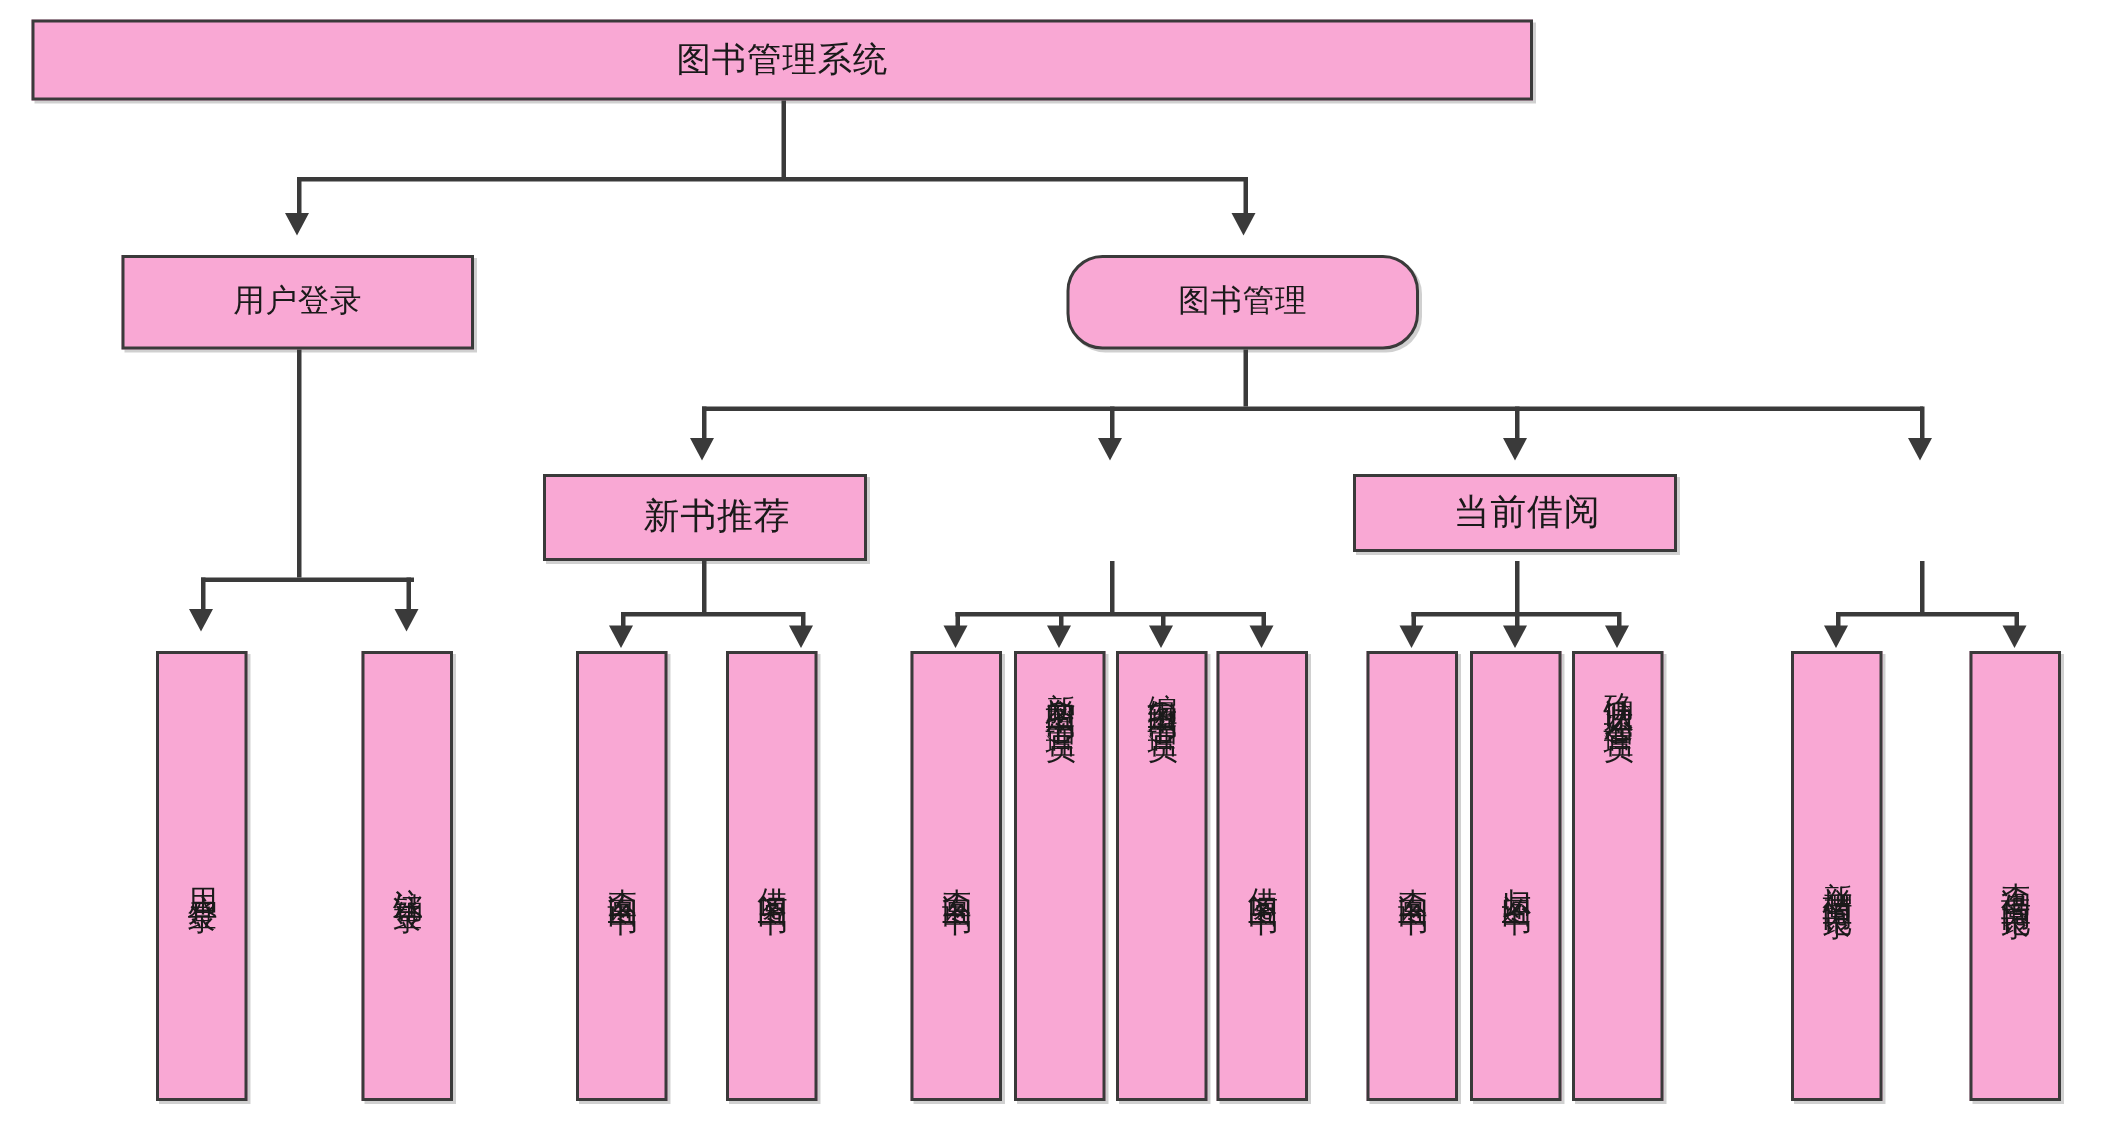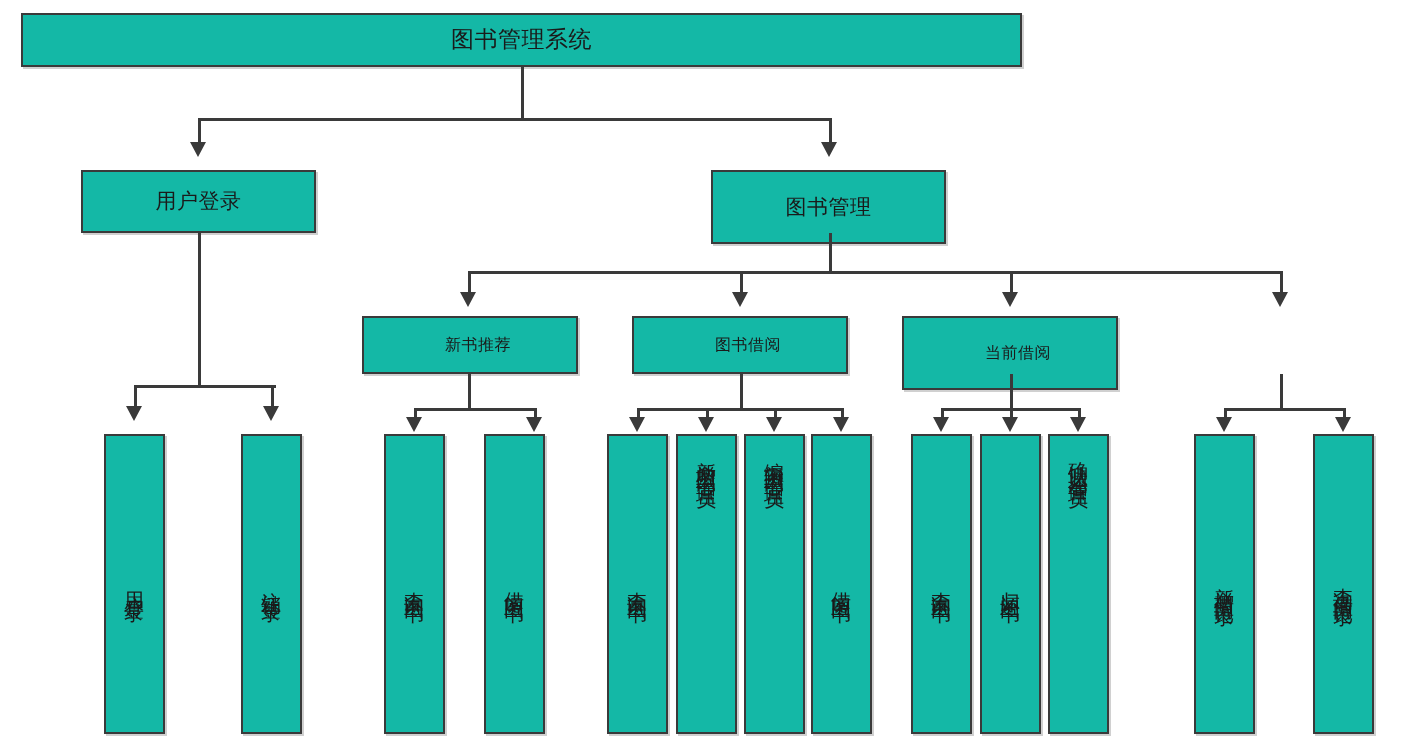--- a/index.html
+++ b/index.html
@@ -12,41 +12,41 @@
     position:relative;
     width:1405px;
     height:747px;
     background:#ffffff;
     overflow:hidden;
   }
   
   .node{
     position:absolute;
     box-sizing:border-box;
-    background:#14b8a6;
+    background:#f9a8d4;
     border:2.5px solid #3a3a3a;
     box-shadow:2px 2px 0 0 rgba(150,150,150,0.45);
     display:flex;
     align-items:center;
     justify-content:center;
     color:#1a1a1a;
     line-height:1.28;
     letter-spacing:0.5px;
   }
   .node .label{
     display:block;
     text-align:center;
     white-space:nowrap;
   }
   
   .node.root{font-size:23px;}
   
   .node.lvl2{font-size:21px;}
   
-  .node.lvl3{font-size:16px;padding-left:16px;}
+  .node.lvl3{font-size:24px;padding-left:16px;}
   
   .node.leaf{
     font-size:20px;
     align-items:flex-start;
     justify-content:center;
     padding-top:10px;
   }
   .node.leaf .label{
     writing-mode:vertical-rl;
     text-orientation:upright;
@@ -98,21 +98,21 @@
 
   <div class="vline" style="left:198px;top:118px;height:25px;"></div>
   <div class="arrow" style="left:190px;top:142px;"></div>
   <div class="vline" style="left:829px;top:118px;height:25px;"></div>
   <div class="arrow" style="left:821px;top:142px;"></div>
 
   <div class="node lvl2" style="left:81px;top:170px;width:235px;height:63px;">
     <span class="label">用户登录</span>
   </div>
 
-  <div class="node lvl2" style="left:711px;top:170px;width:235px;height:74px;">
+  <div class="node lvl2" style="left:711px;top:170px;width:235px;height:63px;border-radius:24px;">
     <span class="label">图书管理</span>
   </div>
 
   <div class="vline" style="left:198px;top:233px;height:152px;"></div>
   <div class="hline" style="left:134px;top:385px;width:142px;"></div>
   <div class="vline" style="left:134px;top:385px;height:22px;"></div>
   <div class="arrow" style="left:126px;top:406px;"></div>
   <div class="vline" style="left:271px;top:385px;height:22px;"></div>
   <div class="arrow" style="left:263px;top:406px;"></div>
 
@@ -123,24 +123,21 @@
   <div class="vline" style="left:740px;top:271px;height:22px;"></div>
   <div class="arrow" style="left:732px;top:292px;"></div>
   <div class="vline" style="left:1010px;top:271px;height:22px;"></div>
   <div class="arrow" style="left:1002px;top:292px;"></div>
   <div class="vline" style="left:1280px;top:271px;height:22px;"></div>
   <div class="arrow" style="left:1272px;top:292px;"></div>
 
   <div class="node lvl3" style="left:362px;top:316px;width:216px;height:58px;">
     <span class="label">新书推荐</span>
   </div>
-  <div class="node lvl3" style="left:632px;top:316px;width:216px;height:58px;">
-    <span class="label">图书借阅</span>
-  </div>
-  <div class="node lvl3" style="left:902px;top:316px;width:216px;height:74px;">
+  <div class="node lvl3" style="left:902px;top:316px;width:216px;height:52px;">
     <span class="label">当前借阅</span>
   </div>
 
   <div class="vline" style="left:468px;top:374px;height:34px;"></div>
   <div class="hline" style="left:414px;top:408px;width:122px;"></div>
   <div class="vline" style="left:414px;top:408px;height:10px;"></div>
   <div class="arrow" style="left:406px;top:417px;"></div>
   <div class="vline" style="left:534px;top:408px;height:10px;"></div>
   <div class="arrow" style="left:526px;top:417px;"></div>
 

